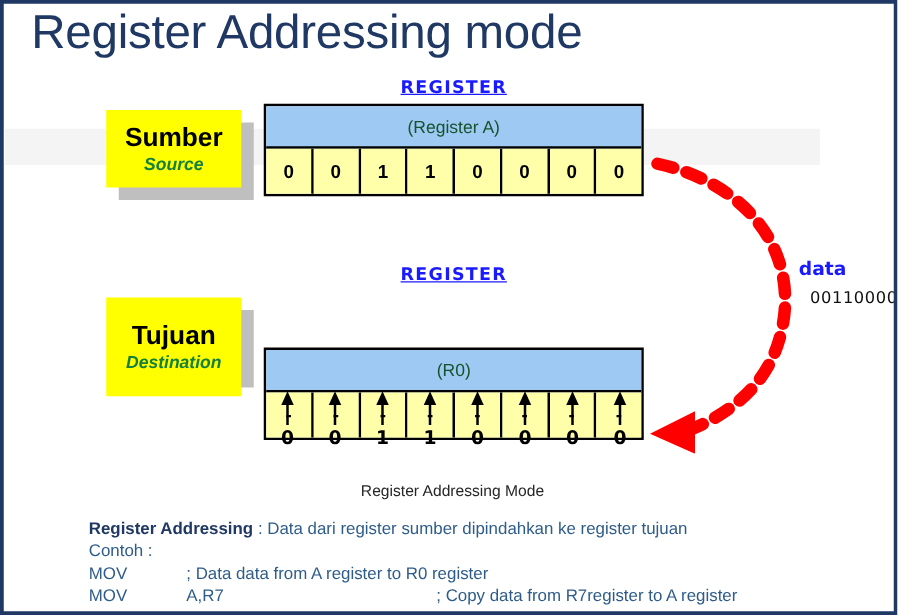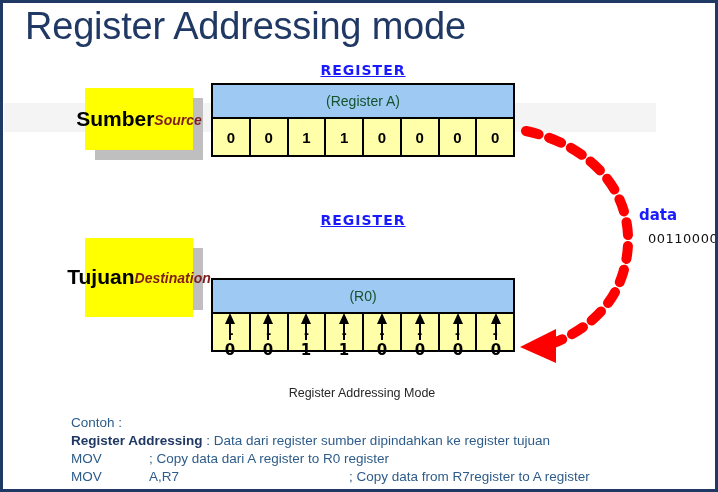--- a/index.html
+++ b/index.html
@@ -58,34 +58,35 @@
 
   
   .label-shadow {
     position: absolute;
     background: #bfbfbf;
   }
   .label-box {
     position: absolute;
     background: #ffff00;
     display: flex;
+    flex-direction: column;
     align-items: center;
     justify-content: center;
     line-height: 1.05;
   }
   .label-main {
     font-size: 21px;
     font-weight: bold;
     color: #000000;
   }
   .label-sub {
     font-size: 14px;
     font-weight: bold;
     font-style: italic;
-    color: #7f1d1d;
+    color: #15803d;
     margin-top: 2px;
   }
 
   
   .reg-table {
     position: absolute;
     width: 304px;
     border: 2px solid #000000;
     box-sizing: border-box;
     background: #ffffff;
@@ -312,28 +313,28 @@
     <path d="M 18 18 C 95 35, 135 95, 115 160 C 103 200, 70 220, 46 230" fill="none" stroke="#ff0000" stroke-width="10" stroke-dasharray="13 11" stroke-linecap="round"></path>
     <polygon points="12,234 48,216 48,250" fill="#ff0000"></polygon>
   </svg>
 
   <div class="data-label" style="left:636px; top:203px;">data</div>
   <div class="data-value" style="left:645px; top:228px;">00110000</div>
 
   <div class="caption-mode">Register Addressing Mode</div>
 
   <div class="desc-block">
-    <div class="desc-line">Contoh :</div>
     <div class="desc-line">
       <span class="desc-strong">Register Addressing</span>
       <span>: Data dari register sumber dipindahkan ke register tujuan</span>
     </div>
+    <div class="desc-line">Contoh :</div>
     <div class="mov-line">
       <span class="mov-op">MOV</span>
-      <span class="mov-cmt">; Copy data dari A register to R0 register</span>
+      <span class="mov-cmt">; Data data from A register to R0 register</span>
     </div>
     <div class="mov-line">
       <span class="mov-op">MOV</span>
       <span class="mov-args">A,R7</span>
       <span class="mov-cmt">; Copy data from R7register to A register</span>
     </div>
   </div>
 
 </div>
 

